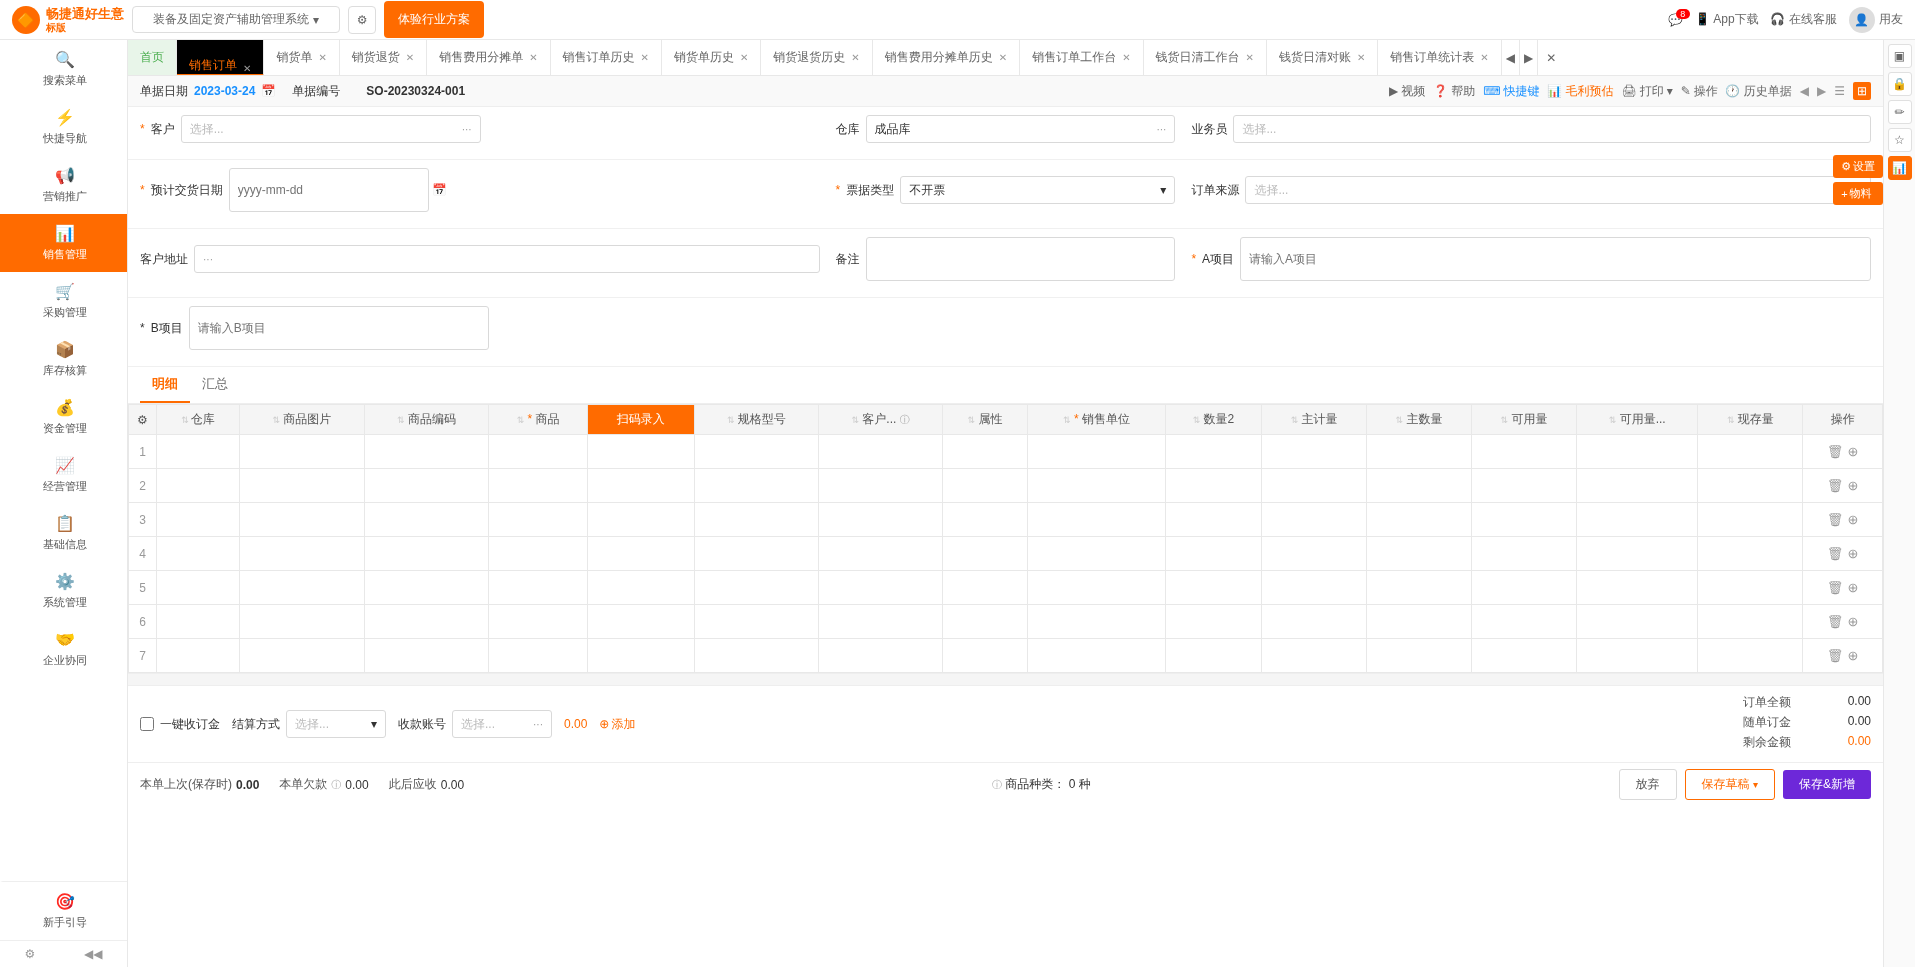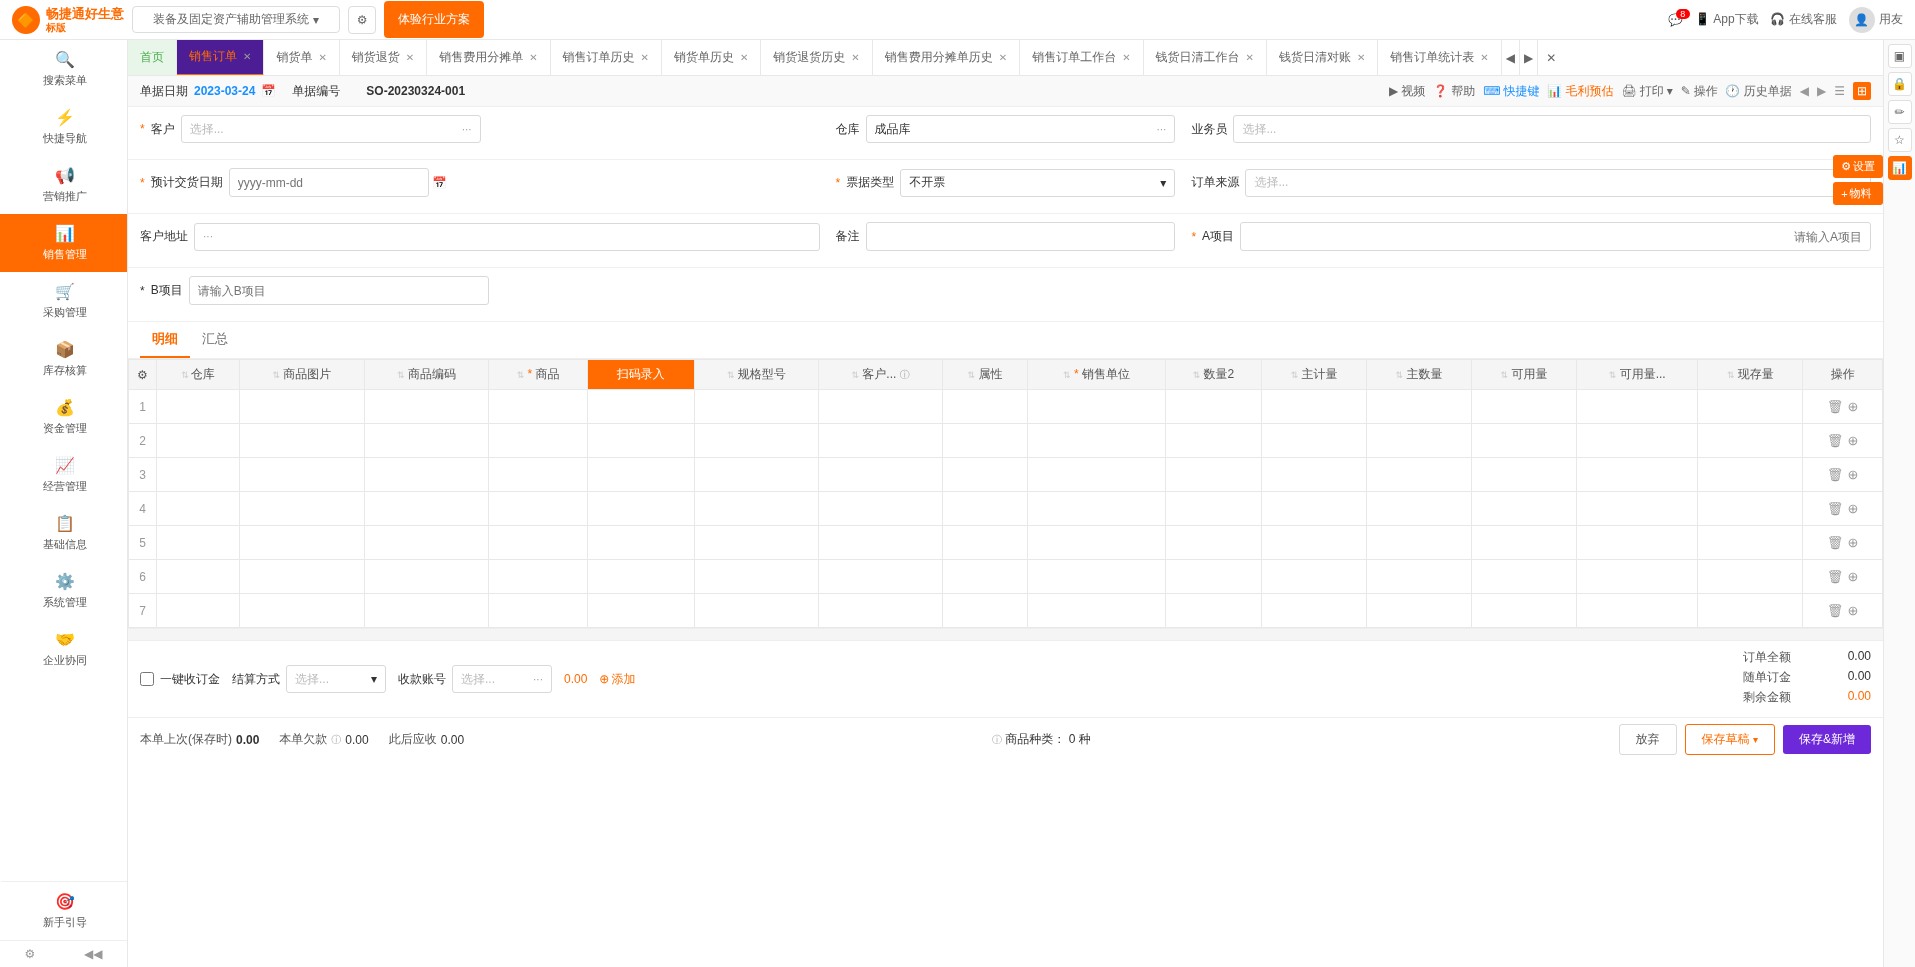--- a/index.html
+++ b/index.html
@@ -27,37 +27,37 @@
     .sidebar-item.active { background: #ff6b00; color: white; border-left-color: #ff6b00; }
     .sidebar-item .icon { font-size: 16px; }
     .sidebar-bottom { margin-top: auto; border-top: 1px solid #eee; }
     
     
     .content-area { flex: 1; display: flex; flex-direction: column; overflow: hidden; }
     
     
     .tab-bar { background: #fff; display: flex; align-items: center; border-bottom: 1px solid #e8e8e8; overflow: hidden; height: 36px; }
     .tab { padding: 0 12px; height: 36px; display: flex; align-items: center; gap: 4px; cursor: pointer; font-size: 12px; color: #666; white-space: nowrap; border-right: 1px solid #e8e8e8; flex-shrink: 0; }
-    .tab.active { background: #4c1d95; color: #ff6b00; border-bottom: 2px solid #ff6b00; }
+    .tab.active { background: #000000; color: #ff6b00; border-bottom: 2px solid #ff6b00; align-items: flex-end; }
     .tab.home { background: #e8f5e9; color: #4caf50; }
     .tab-close { color: #999; font-size: 10px; margin-left: 2px; }
     .tab-nav { display: flex; align-items: center; padding: 0 4px; color: #666; cursor: pointer; border-right: 1px solid #e8e8e8; height: 36px; }
     .tab-close-all { padding: 0 8px; color: #666; cursor: pointer; height: 36px; display: flex; align-items: center; }
     
     
     .form-area { padding: 0; background: #fff; flex: 1; overflow-y: auto; }
     .toolbar-right { display: flex; align-items: center; gap: 8px; font-size: 12px; color: #666; }
     .toolbar-btn { display: flex; align-items: center; gap: 3px; cursor: pointer; color: #666; }
     .toolbar-btn.orange { color: #ff6b00; }
     .toolbar-btn.blue { color: #1890ff; }
     .form-row { display: flex; align-items: center; gap: 16px; margin-bottom: 8px; }
     .form-field { display: flex; align-items: center; gap: 6px; flex: 1; }
     .form-label { color: #333; white-space: nowrap; font-size: 12px; }
     .required { color: #ff6b00; }
-    .form-input { border: 1px solid #d9d9d9; border-radius: 3px; padding: 4px 8px; font-size: 12px; color: #333; background: #fff; flex: 1; min-width: 120px; height: 29px; }
+    .form-input { border: 1px solid #d9d9d9; border-radius: 3px; padding: 4px 8px; font-size: 12px; color: #333; background: #fff; flex: 1; min-width: 120px; height: 44px; }
     .form-select { border: 1px solid #d9d9d9; border-radius: 3px; padding: 4px 8px; font-size: 12px; color: #333; background: #fff; height: 28px; display: flex; align-items: center; justify-content: space-between; cursor: pointer; flex: 1; min-width: 120px; }
     .dots { color: #999; font-size: 10px; }
     
     
     .detail-tabs { display: flex; border-bottom: 1px solid #eee; padding: 0 12px; background: #fff; }
     .detail-tab { padding: 8px 12px; cursor: pointer; font-size: 13px; color: #666; border-bottom: 2px solid transparent; }
     .detail-tab.active { color: #ff6b00; border-bottom-color: #ff6b00; font-weight: bold; }
     
     
     .data-table { width: 100%; border-collapse: collapse; font-size: 12px; }
@@ -388,21 +388,21 @@
               <span class="dots">···</span>
             </div>
           </div>
           <div class="form-field" style="flex:1;">
             <span class="form-label">备注</span>
             <input type="text" class="form-input" style="flex: 1 1 0%;">
           </div>
           <div class="form-field" style="flex:2;">
             <span class="form-label required">* </span>
             <span class="form-label">A项目</span>
-            <input type="text" class="form-input" style="flex: 1 1 0%; text-align: right;" placeholder="请输入A项目">
+            <input type="text" class="form-input" style="flex: 1 1 0%;" placeholder="请输入A项目">
           </div>
         </div>
       </div>
 
       <div class="form-section">
         <div class="form-row">
           <div class="form-field">
             <span class="form-label">* </span>
             <span class="form-label">B项目</span>
             <input type="text" class="form-input" style="flex: 1 1 0%; max-width: 300px;" placeholder="请输入B项目">

